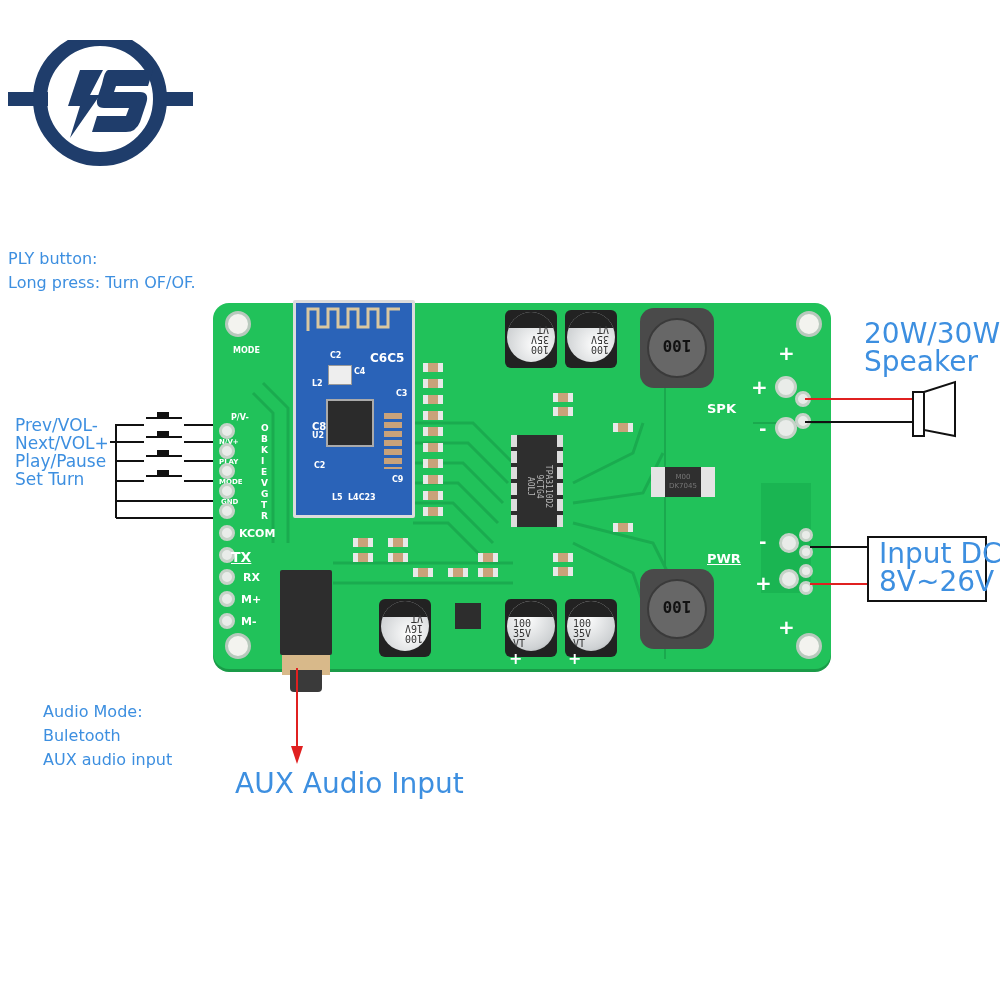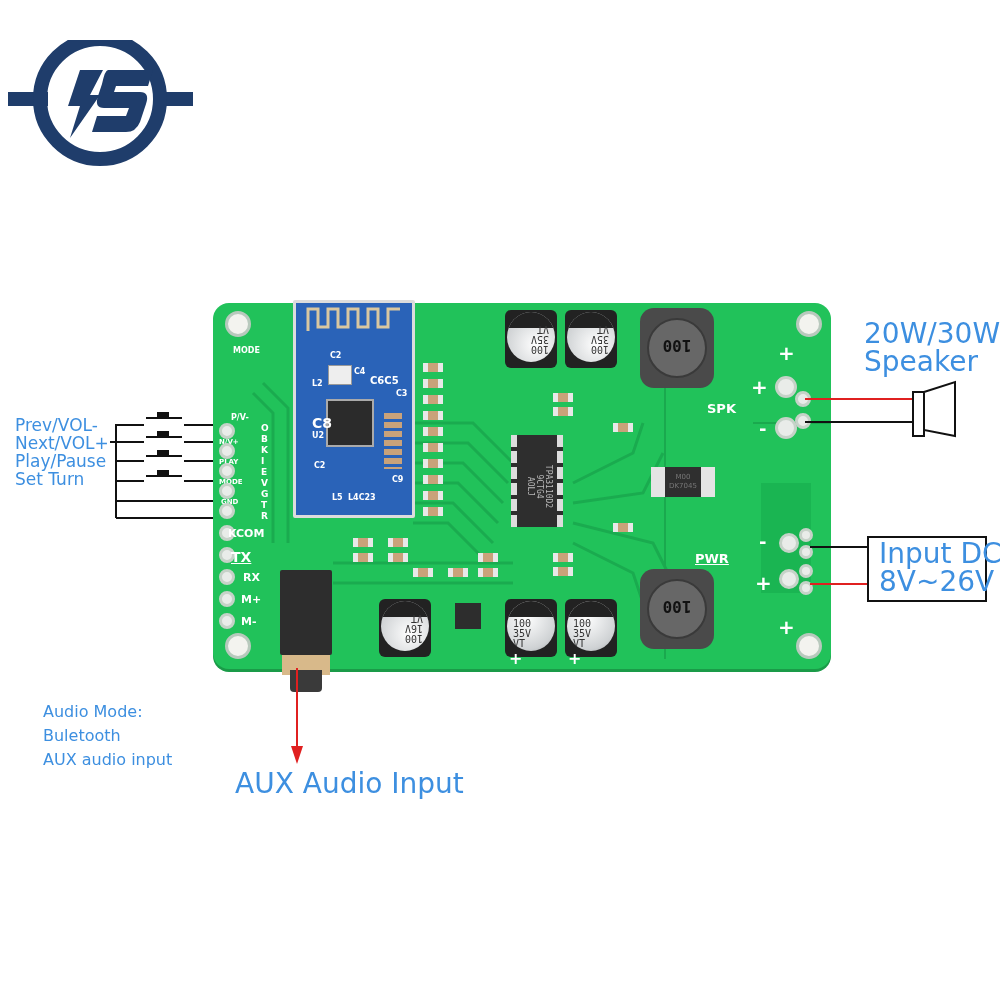--- a/index.html
+++ b/index.html
@@ -28,20 +28,22 @@
   <svg width="185" height="140" viewBox="0 0 185 140">
     <rect x="0" y="52" width="40" height="14" fill="#1f3d6b"></rect>
     <rect x="145" y="52" width="40" height="14" fill="#1f3d6b"></rect>
     <circle cx="92" cy="59" r="60" fill="none" stroke="#1f3d6b" stroke-width="14"></circle>
     <path d="M72 30 L95 30 L82 55 L92 55 L62 98 L72 66 L60 66 Z" fill="#1f3d6b"></path>
     <path d="M100 30 L145 30 L140 46 L108 46 L106 52 L132 52 Q142 52 138 64 L132 82 Q128 92 118 92 L84 92 L89 76 L118 76 L121 68 L96 68 Q86 68 90 56 L94 44 Q97 30 100 30 Z" fill="#1f3d6b"></path>
   </svg>
 </div>
 
 <div class="abs blue note" style="left:8px;top:247px;">
+  <div>PLY button:</div>
+  <div>Long press: Turn OF/OF.</div>
 </div>
 
 <div class="abs blue btnlbl" style="left:15px;top:416px;">
   <div>Prev/VOL-</div>
   <div>Next/VOL+</div>
   <div>Play/Pause</div>
   <div>Set Turn</div>
 </div>
 
 <svg class="abs" style="left:110px;top:405px;" width="130" height="115">
@@ -106,21 +108,21 @@
   <span class="silk" style="left:6px;top:135px;font-size:7px;">N/V+</span>
   <div class="pin" style="left:6px;top:140px;"></div>
   <span class="silk" style="left:6px;top:155px;font-size:7px;">PLAY</span>
   <div class="pin" style="left:6px;top:160px;"></div>
   <span class="silk" style="left:6px;top:175px;font-size:7px;">MODE</span>
   <div class="pin" style="left:6px;top:180px;"></div>
   <span class="silk" style="left:8px;top:195px;font-size:7px;">GND</span>
   <div class="pin" style="left:6px;top:200px;"></div>
 
   <div class="pin" style="left:6px;top:222px;"></div>
-  <span class="silk" style="left:15px;top:224px;font-size:11px;">KCOM</span>
+  <span class="silk" style="left:26px;top:224px;font-size:11px;">KCOM</span>
   <div class="pin" style="left:6px;top:244px;"></div>
   <span class="silk" style="left:18px;top:246px;font-size:14px;text-decoration:underline;">TX</span>
   <div class="pin" style="left:6px;top:266px;"></div>
   <span class="silk" style="left:30px;top:268px;font-size:11px;">RX</span>
   <div class="pin" style="left:6px;top:288px;"></div>
   <span class="silk" style="left:28px;top:290px;font-size:11px;">M+</span>
   <div class="pin" style="left:6px;top:310px;"></div>
   <span class="silk" style="left:28px;top:312px;font-size:11px;">M-</span>
 
   <div class="abs" style="left:48px;top:120px;width:24px;">
@@ -136,23 +138,23 @@
   </div>
 
   <div class="abs" style="left:80px;top:-3px;width:122px;height:218px;background:#2a63b8;border:3px solid #dcdcdc;box-sizing:border-box;border-radius:2px;">
     <svg class="abs" style="left:10px;top:2px;" width="96" height="28">
       <path d="M2 26 L2 4 L12 4 L12 22 L22 22 L22 4 L32 4 L32 22 L42 22 L42 4 L52 4 L52 22 L62 22 L62 4 L72 4 L72 22 L82 22 L82 4 L94 4" fill="none" stroke="#d9c7a0" stroke-width="3"></path>
     </svg>
     <div class="abs" style="left:32px;top:62px;width:22px;height:18px;background:#eee;border:1px solid #999;"></div>
     <div class="abs" style="left:30px;top:96px;width:48px;height:48px;background:#2b2b2b;border:2px solid #aaa;box-sizing:border-box;"></div>
     <span class="silk" style="left:34px;top:48px;font-size:8px;">C2</span>
     <span class="silk" style="left:58px;top:64px;font-size:8px;">C4</span>
-    <span class="silk" style="left:74px;top:72px;font-size:10px;">C6C5</span>
+    <span class="silk" style="left:74px;top:48px;font-size:12px;">C6C5</span>
     <span class="silk" style="left:16px;top:76px;font-size:8px;">L2</span>
-    <span class="silk" style="left:16px;top:112px;font-size:14px;">C8</span>
+    <span class="silk" style="left:16px;top:118px;font-size:10px;">C8</span>
     <span class="silk" style="left:16px;top:128px;font-size:8px;">U2</span>
     <span class="silk" style="left:18px;top:158px;font-size:8px;">C2</span>
     <span class="silk" style="left:36px;top:190px;font-size:8px;">L5</span>
     <span class="silk" style="left:52px;top:190px;font-size:8px;">L4C23</span>
     <span class="silk" style="left:96px;top:172px;font-size:8px;">C9</span>
     <span class="silk" style="left:100px;top:86px;font-size:8px;">C3</span>
     <div class="abs" style="left:88px;top:110px;width:18px;height:56px;background:repeating-linear-gradient(#c9a27a 0 6px,#2a63b8 6px 9px);"></div>
   </div>
 
   <div class="abs" style="left:67px;top:267px;width:52px;height:118px;">
@@ -256,21 +258,21 @@
     <div class="smd" style="left:175px;top:235px;"></div>
   <div class="smd" style="left:140px;top:250px;"></div>
     <div class="smd" style="left:175px;top:250px;"></div>
   <div class="smd" style="left:200px;top:265px;"></div>
     <div class="smd" style="left:235px;top:265px;"></div>
   <div class="smd" style="left:265px;top:250px;"></div>
     <div class="smd" style="left:265px;top:265px;"></div>
   <div class="abs" style="left:242px;top:300px;width:26px;height:26px;background:#2d2d2d;"></div>
 
   <span class="silk" style="left:494px;top:98px;font-size:13px;">SPK</span>
-  <span class="silk" style="left:482px;top:248px;font-size:13px;text-decoration:underline;">PWR</span>
+  <span class="silk" style="left:494px;top:248px;font-size:13px;text-decoration:underline;">PWR</span>
   <span class="silk" style="left:565px;top:38px;font-size:20px;">+</span>
   <span class="silk" style="left:538px;top:72px;font-size:20px;">+</span>
   <span class="silk" style="left:546px;top:115px;font-size:18px;">-</span>
   <span class="silk" style="left:546px;top:228px;font-size:18px;">-</span>
   <span class="silk" style="left:542px;top:268px;font-size:20px;">+</span>
   <span class="silk" style="left:565px;top:312px;font-size:20px;">+</span>
   <span class="silk" style="left:296px;top:346px;font-size:16px;">+</span>
   <span class="silk" style="left:355px;top:346px;font-size:16px;">+</span>
 
   <div class="pin" style="left:562px;top:73px;width:22px;height:22px;"></div>

